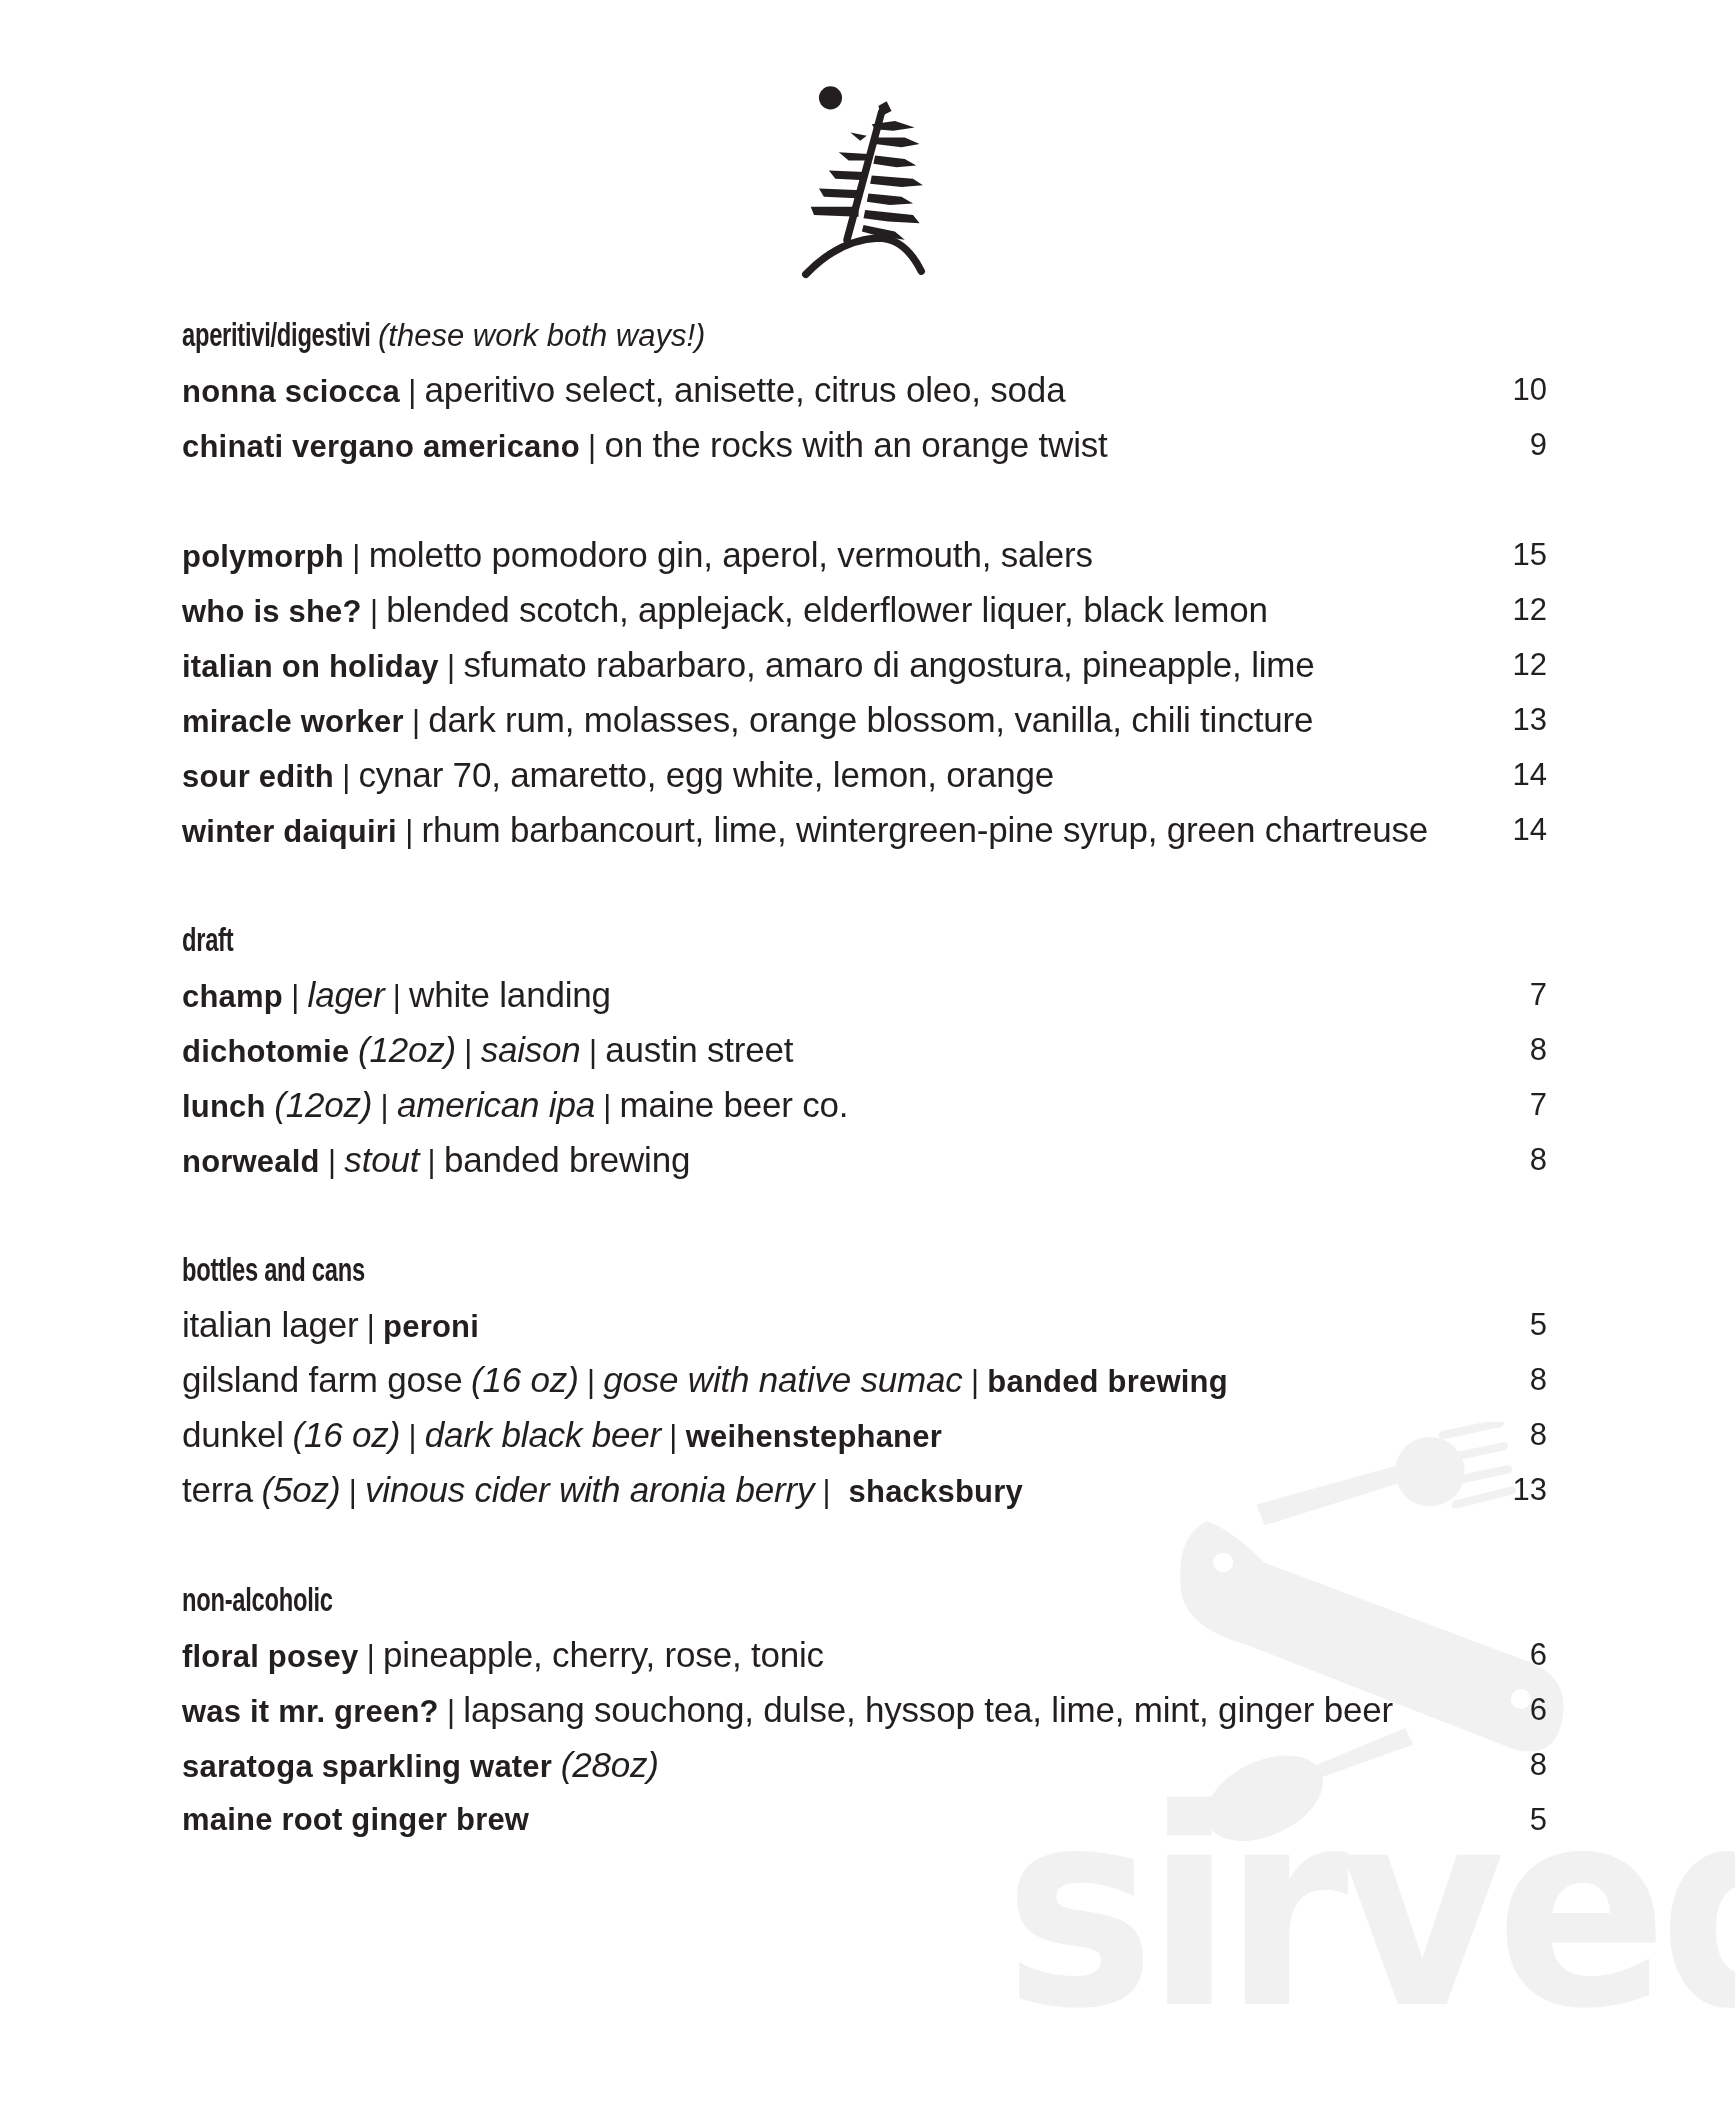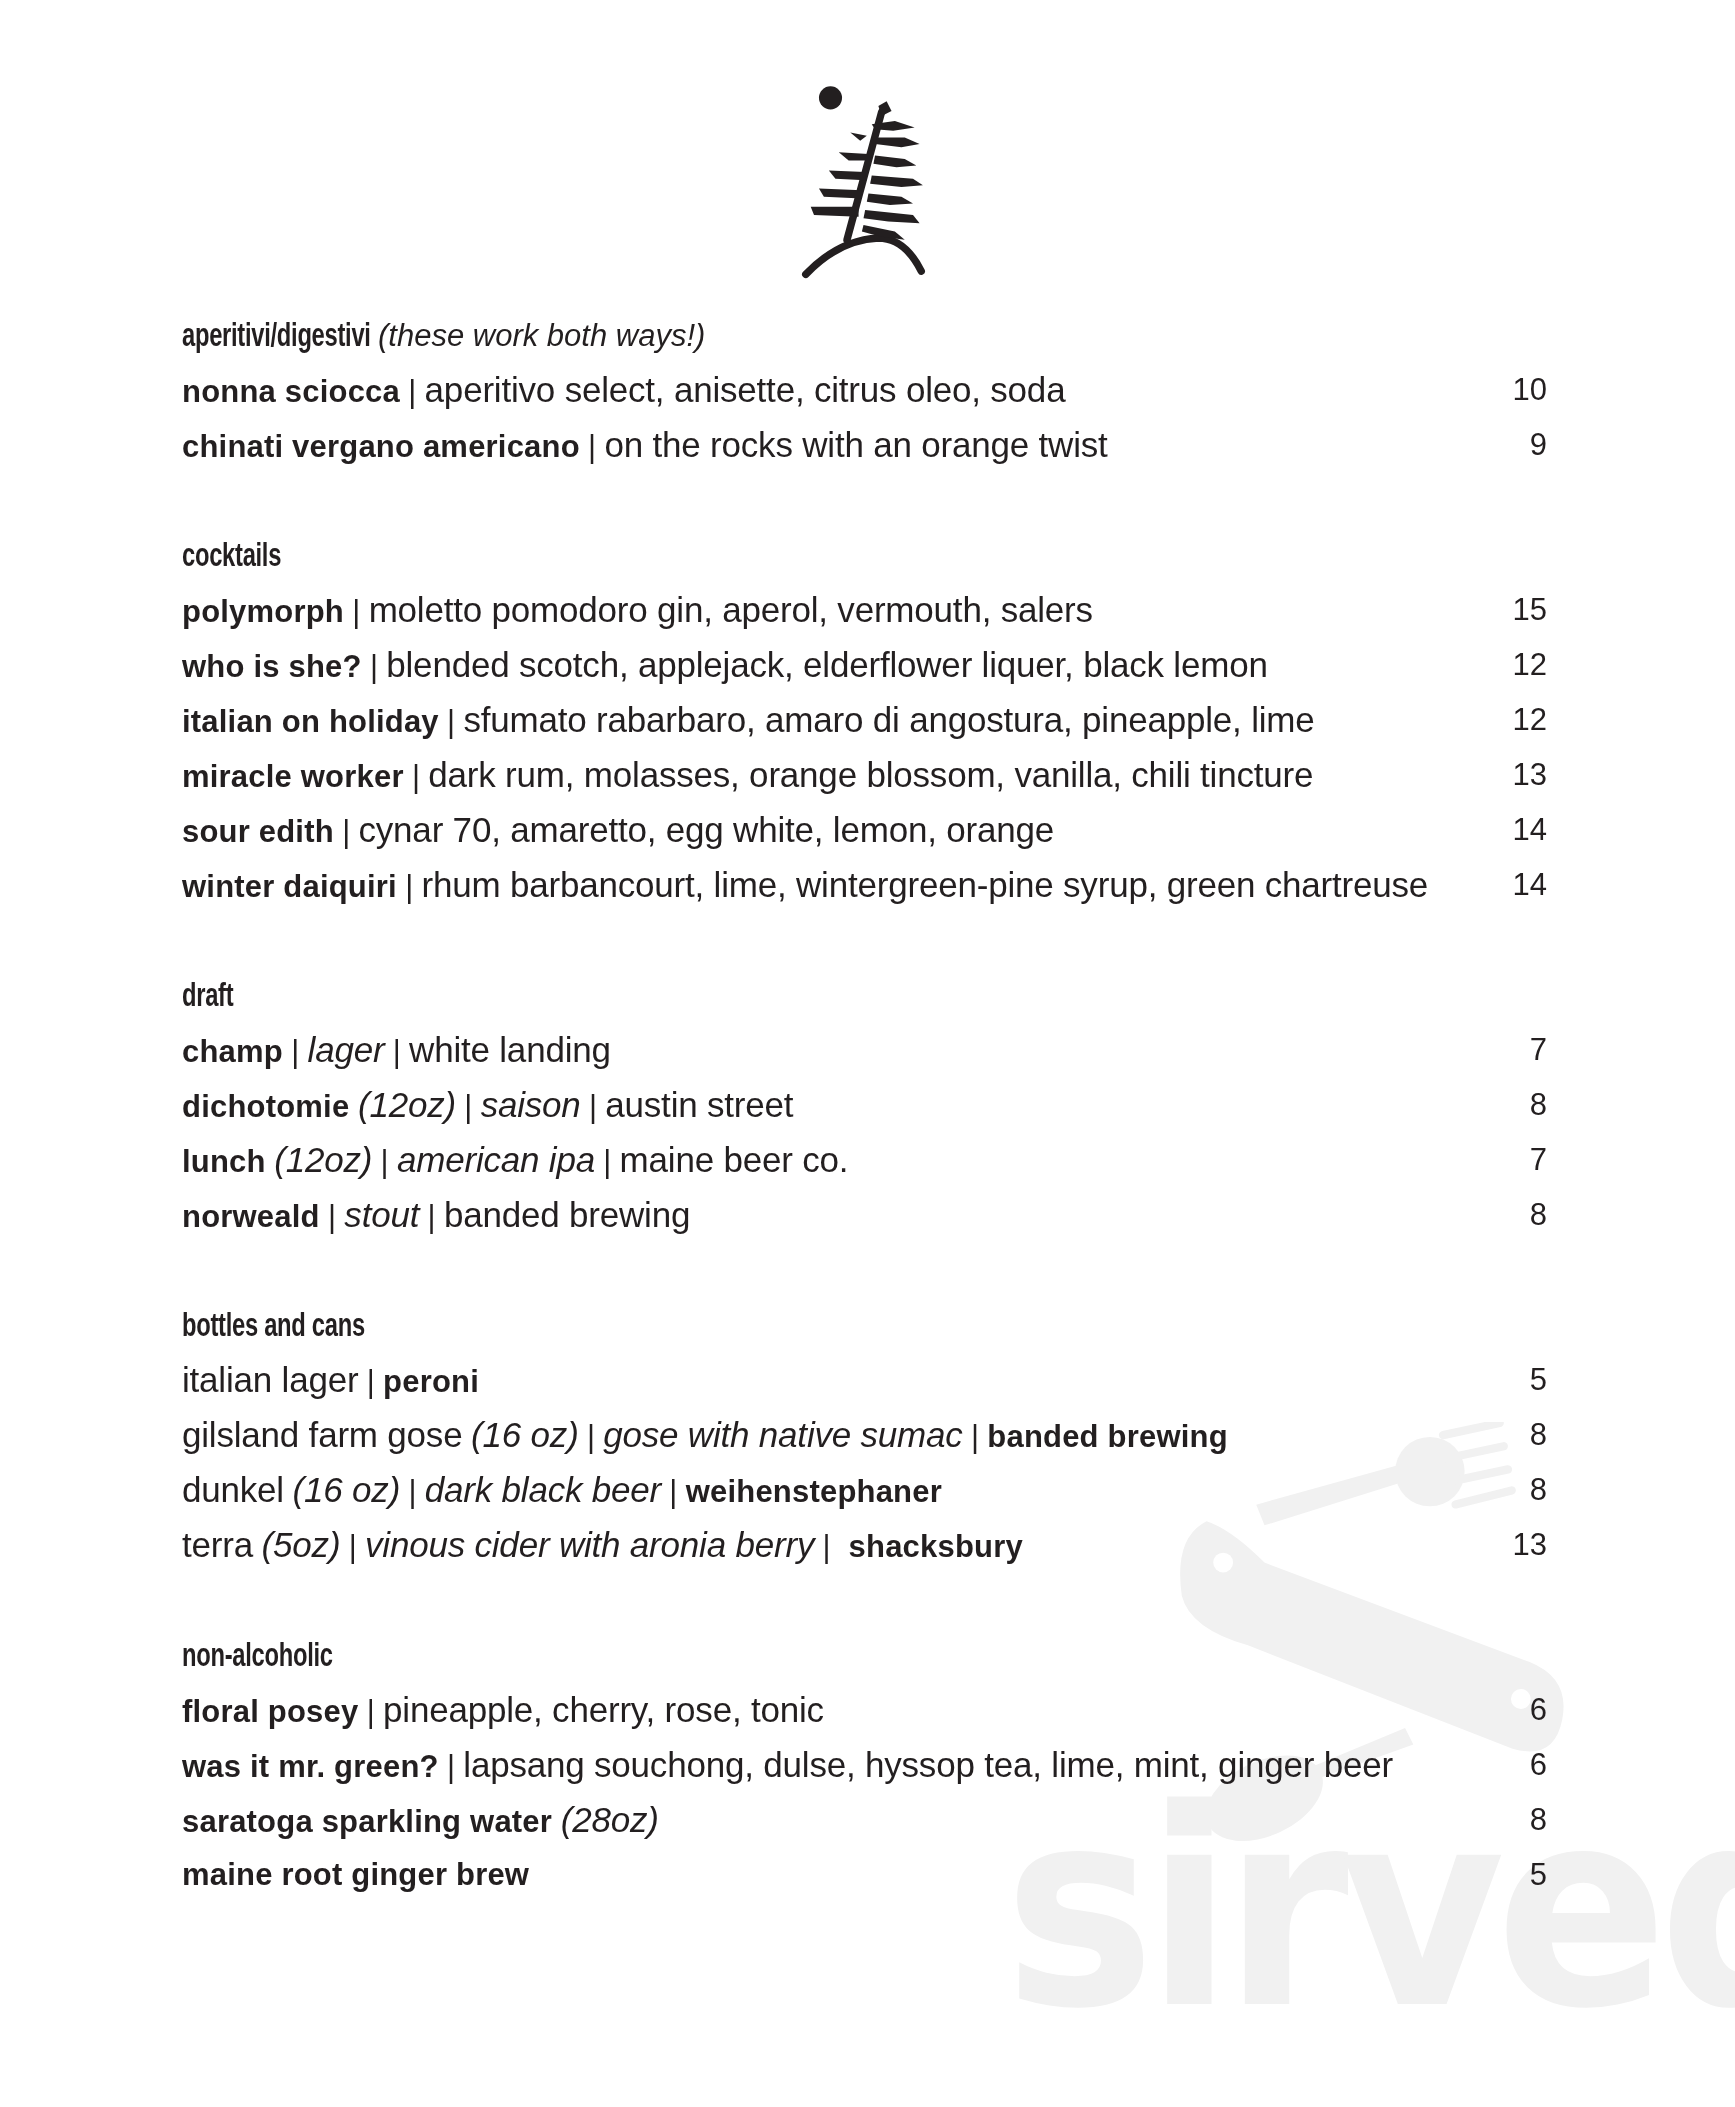--- a/index.html
+++ b/index.html
@@ -84,23 +84,20 @@
     <span class="b">nonna sciocca</span><span class="sep">|</span><span class="desc">aperitivo select, anisette, citrus oleo, soda</span>
     <span class="price">10</span>
   </div>
   <div class="line">
     <span class="b">chinati vergano americano</span><span class="sep">|</span><span class="desc">on the rocks with an orange twist</span>
     <span class="price">9</span>
   </div>
   <div class="blank"></div>
 
   <div class="line">
-    <span class="sec-head">cocktails</span>
-  </div>
-  <div class="line">
     <span class="b">polymorph</span><span class="sep">|</span><span class="desc">moletto pomodoro gin, aperol, vermouth, salers</span>
     <span class="price">15</span>
   </div>
   <div class="line">
     <span class="b">who is she?</span><span class="sep">|</span><span class="desc">blended scotch, applejack, elderflower liquer, black lemon</span>
     <span class="price">12</span>
   </div>
   <div class="line">
     <span class="b">italian on holiday</span><span class="sep">|</span><span class="desc">sfumato rabarbaro, amaro di angostura, pineapple, lime</span>
     <span class="price">12</span>

